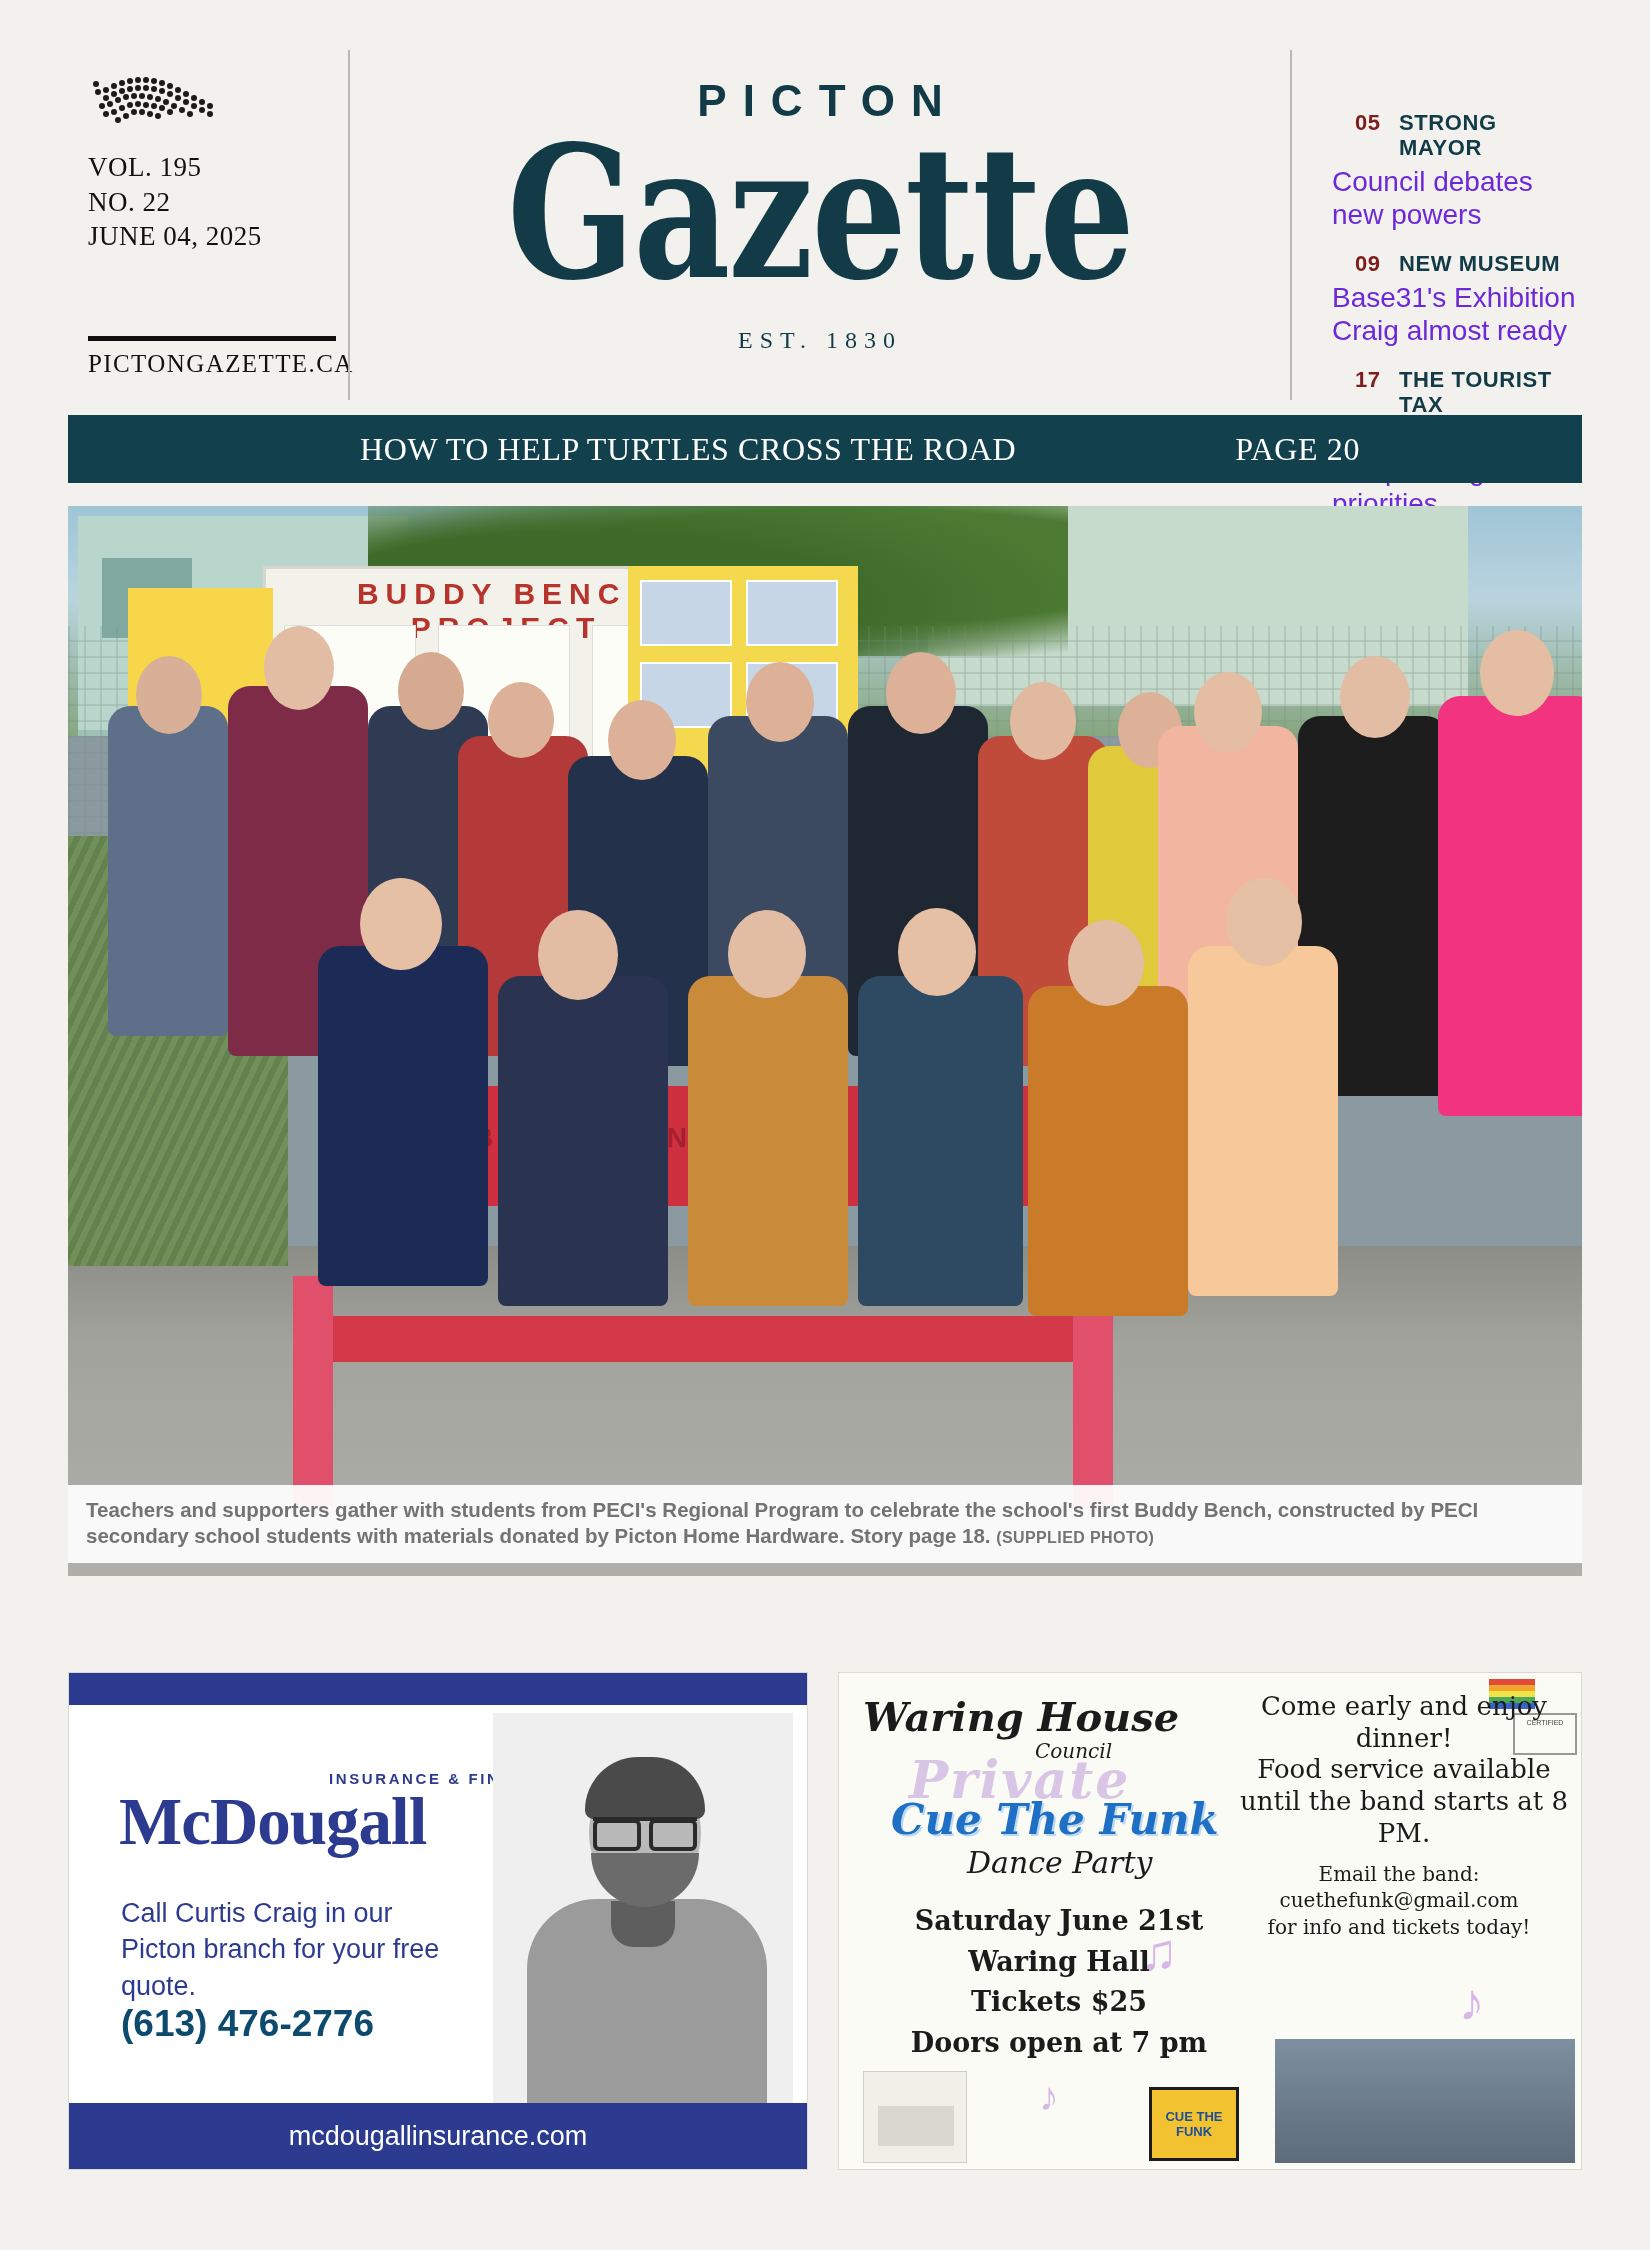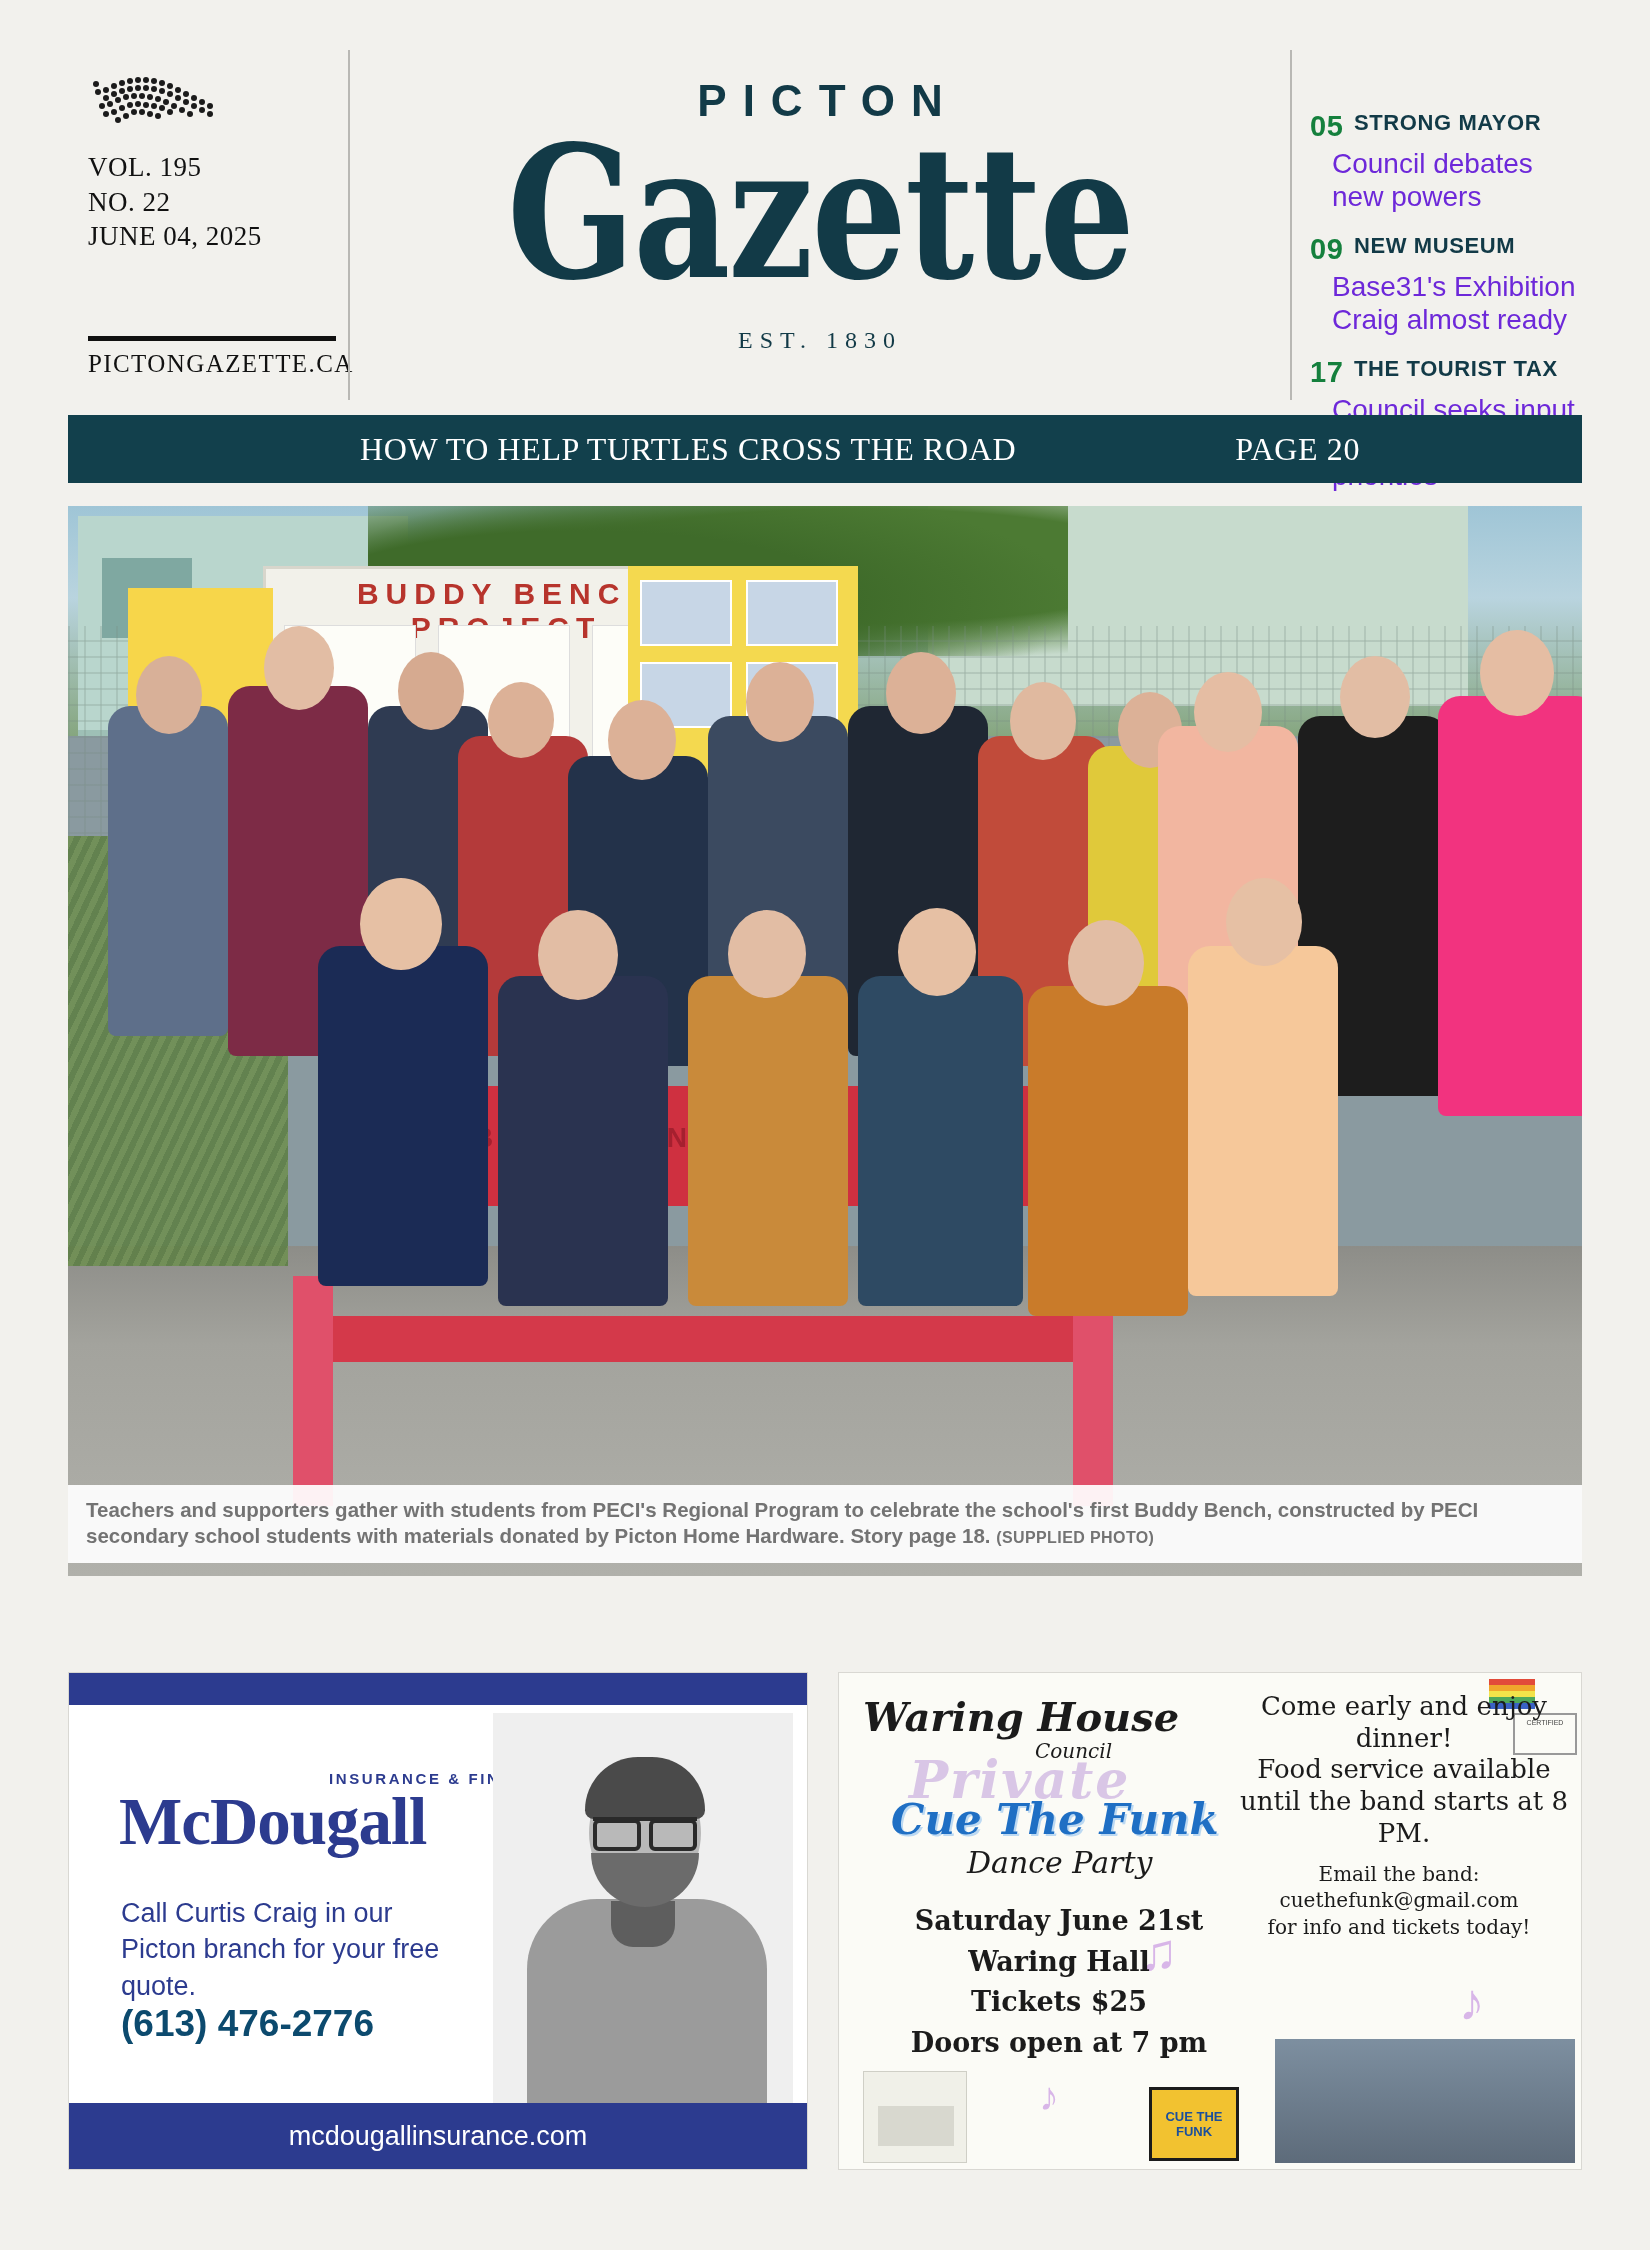--- a/index.html
+++ b/index.html
@@ -98,25 +98,26 @@
   }
   .mast-right {
     width: 290px;
     padding-left: 18px;
     padding-top: 60px;
   }
   .headline-item { margin-bottom: 22px; display: flex; }
   .hl-num {
     font-family: "Liberation Sans", sans-serif;
     font-weight: bold;
-    font-size: 29px;
-    color: #15803d;
+    font-size: 22px;
+    color: #7f1d1d;
     width: 44px;
     flex-shrink: 0;
     letter-spacing: 0.5px;
+    margin-left: 45px;
   }
   .hl-body { flex: 1; }
   .hl-title {
     font-family: "Liberation Sans", sans-serif;
     font-weight: bold;
     font-size: 22px;
     color: #123a47;
     letter-spacing: 0.6px;
     line-height: 1.15;
   }

